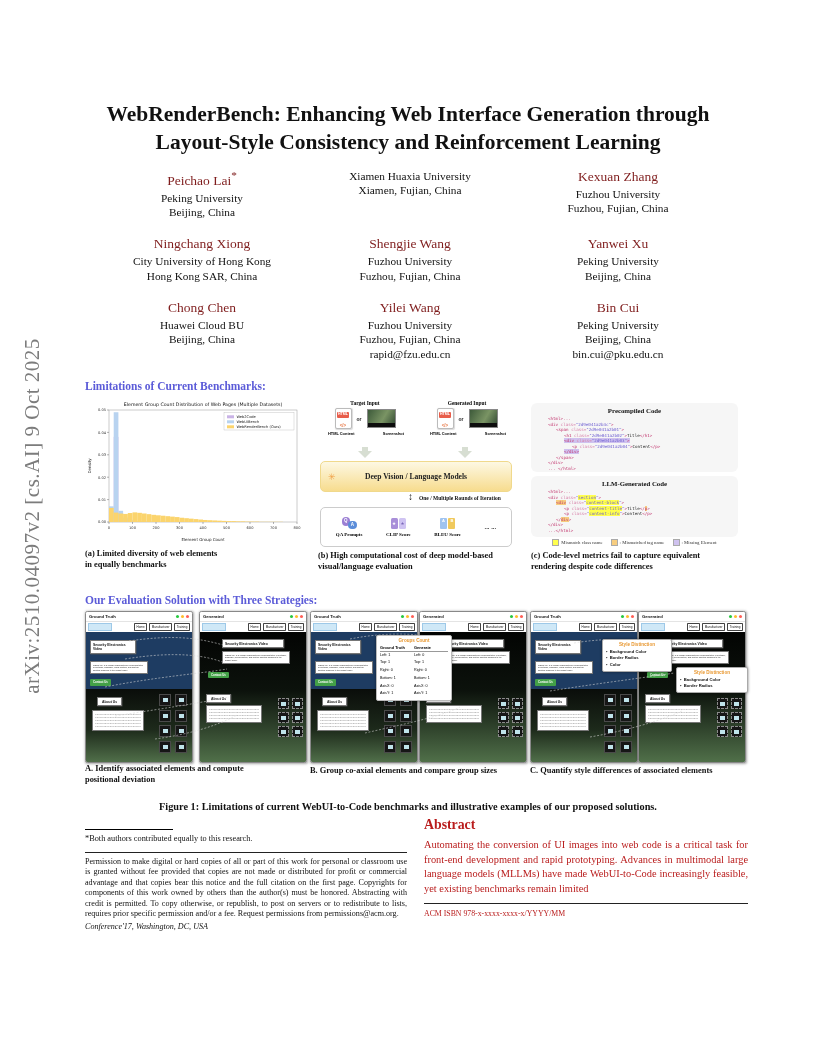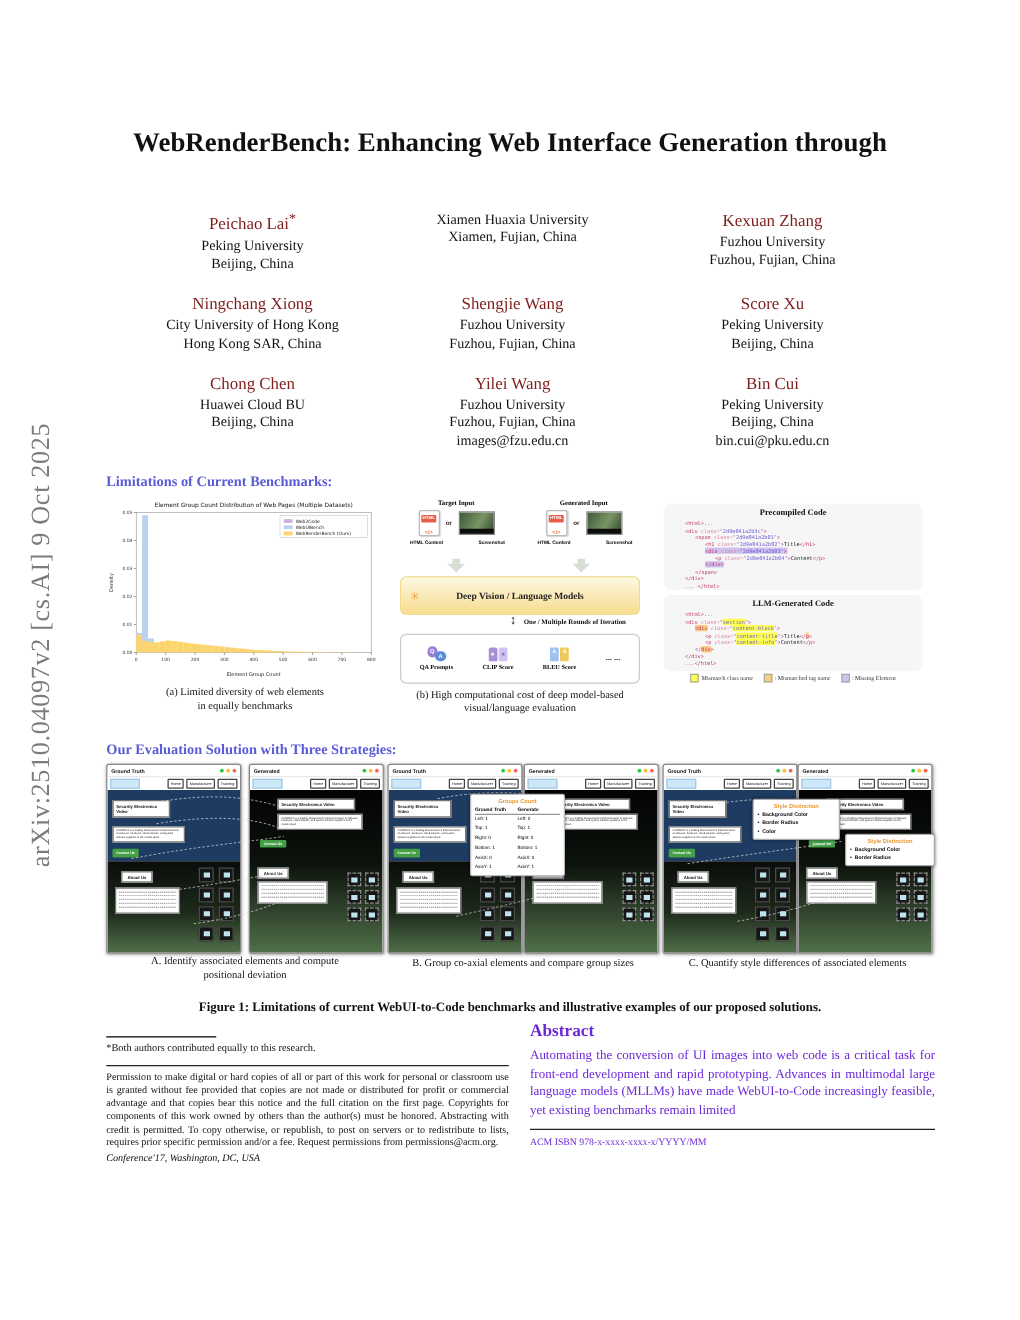--- a/index.html
+++ b/index.html
@@ -68,21 +68,21 @@
   .cb1{top:3px;height:69px;} .cb2{top:76px;height:61px;}
   .cb-title{text-align:center;font-weight:bold;font-size:6.8px;margin:4px 0 2px;color:#111;}
   .codelines{padding-left:17px;}
   .cl{font-family:"DejaVu Sans Mono",monospace;font-size:4.2px;line-height:1.32;white-space:pre;}
   .tag{color:#c2356e;} .attr{color:#d77fa8;} .val{color:#6b5bd0;} .plain{color:#222;}
   .hl-y{background:#ffff4d;} .hl-o{background:#f7cd7f;} .hl-p{background:#cfc2ef;}
   .c-legend{position:absolute;left:0;right:0;top:139px;display:flex;justify-content:center;gap:8px;font-size:4.8px;color:#333;align-items:center;}
   .chip{width:5px;height:5px;display:inline-block;margin-right:2px;border:.3px solid #aaa;vertical-align:middle;}
 
   
-  .cap{position:absolute;text-align:center;font-weight:normal;font-size:8.4px;line-height:1.3;color:#111;}
+  .cap{position:absolute;text-align:left;font-weight:bold;font-size:8.4px;line-height:1.3;color:#111;}
   .cap-a{left:85px;top:549px;width:222px;}
   .cap-b{left:318px;top:551px;width:196px;}
   .cap-c{left:531px;top:551px;width:207px;}
 
   
   .sol{position:absolute;top:611px;height:150px;}
   .sol-A{left:85px;width:222px;} .sol-B{left:310px;width:217px;} .sol-C{left:530px;width:216px;}
   .mockup{position:absolute;top:0;width:106px;height:150px;background:#fff;border:.6px solid #888;border-radius:2.5px;overflow:hidden;
           box-shadow:.5px .5px 2.5px rgba(0,0,0,.35);font-family:"Liberation Sans",sans-serif;}
   .mk-l{left:0;} .mk-r{right:0;}
@@ -142,34 +142,35 @@
   
   .figcap{position:absolute;left:60px;top:801px;width:696px;text-align:center;font-weight:bold;font-size:10.3px;color:#111;}
 
   
   .foot-l{position:absolute;left:85px;top:829px;width:322px;color:#111;}
   .fn-rule{width:88px;border-top:.7px solid #000;margin-bottom:4px;}
   .fn-text{font-size:8.3px;line-height:1.3;}
   .full-rule{border-top:.9px solid #222;margin:7px 0 4px;}
   .perm{font-size:8.1px;line-height:1.3;text-align:justify;}
   .conf{font-size:8.1px;font-style:italic;margin-top:2px;}
-  .foot-r{position:absolute;left:424px;top:817px;width:324px;color:#6d28d9;}
+  .foot-r{position:absolute;left:424px;top:817px;width:324px;color:#b91c1c;}
   .abs-h{font-weight:bold;font-size:13.8px;margin:0 0 5px 0;}
   .abs-t{font-size:10.4px;line-height:1.4;text-align:justify;}
   .copy{font-size:7.8px;line-height:1.45;}
 </style>
 </head>
 <body>
 
 <div class="page">
 
   <div class="arxiv">arXiv:2510.04097v2  [cs.AI]  9 Oct 2025</div>
 
   <h1 class="title">
     <span>WebRenderBench: Enhancing Web Interface Generation through</span><br>
+    <span>Layout-Style Consistency and Reinforcement Learning</span>
   </h1>
 
   <div class="authors" id="authors">
       <div class="a-cell">
      <div class="a-name">Peichao Lai<sup>*</sup></div>
      <div class="a-aff">Peking University</div>
         <div class="a-aff">Beijing, China</div>
    </div>
       <div class="a-cell">
      <div class="a-aff">Xiamen Huaxia University</div>
@@ -184,34 +185,34 @@
      <div class="a-name">Ningchang Xiong</div>
      <div class="a-aff">City University of Hong Kong</div>
         <div class="a-aff">Hong Kong SAR, China</div>
    </div>
       <div class="a-cell">
      <div class="a-name">Shengjie Wang</div>
      <div class="a-aff">Fuzhou University</div>
         <div class="a-aff">Fuzhou, Fujian, China</div>
    </div>
       <div class="a-cell">
-     <div class="a-name">Score Xu</div>
+     <div class="a-name">Yanwei Xu</div>
      <div class="a-aff">Peking University</div>
         <div class="a-aff">Beijing, China</div>
    </div>
       <div class="a-cell">
      <div class="a-name">Chong Chen</div>
      <div class="a-aff">Huawei Cloud BU</div>
         <div class="a-aff">Beijing, China</div>
    </div>
       <div class="a-cell">
      <div class="a-name">Yilei Wang</div>
      <div class="a-aff">Fuzhou University</div>
         <div class="a-aff">Fuzhou, Fujian, China</div>
-        <div class="a-aff">images@fzu.edu.cn</div>
+        <div class="a-aff">rapid@fzu.edu.cn</div>
    </div>
       <div class="a-cell">
      <div class="a-name">Bin Cui</div>
      <div class="a-aff">Peking University</div>
         <div class="a-aff">Beijing, China</div>
         <div class="a-aff">bin.cui@pku.edu.cn</div>
    </div>
     </div>
 
   <div class="sec-label l1">Limitations of Current Benchmarks:</div>
@@ -429,20 +430,24 @@
   </div>
 
   <div class="cap cap-a">
     <span>(a) Limited diversity of web elements</span><br>
     <span>in equally benchmarks</span>
   </div>
   <div class="cap cap-b">
     <span>(b) High computational cost of deep model-based</span><br>
     <span>visual/language evaluation</span>
   </div>
+  <div class="cap cap-c">
+    <span>(c) Code-level metrics fail to capture equivalent</span><br>
+    <span>rendering despite code differences</span>
+  </div>
 
   <div class="sec-label l2">Our Evaluation Solution with Three Strategies:</div>
 
   <div class="sol sol-A">
     <div class="mockup mk-l">
         <div class="m-bar">
           <span class="m-mlabel">Ground Truth</span>
           <span class="m-dots">
             <i class="dg"></i>
             <i class="dy"></i>

